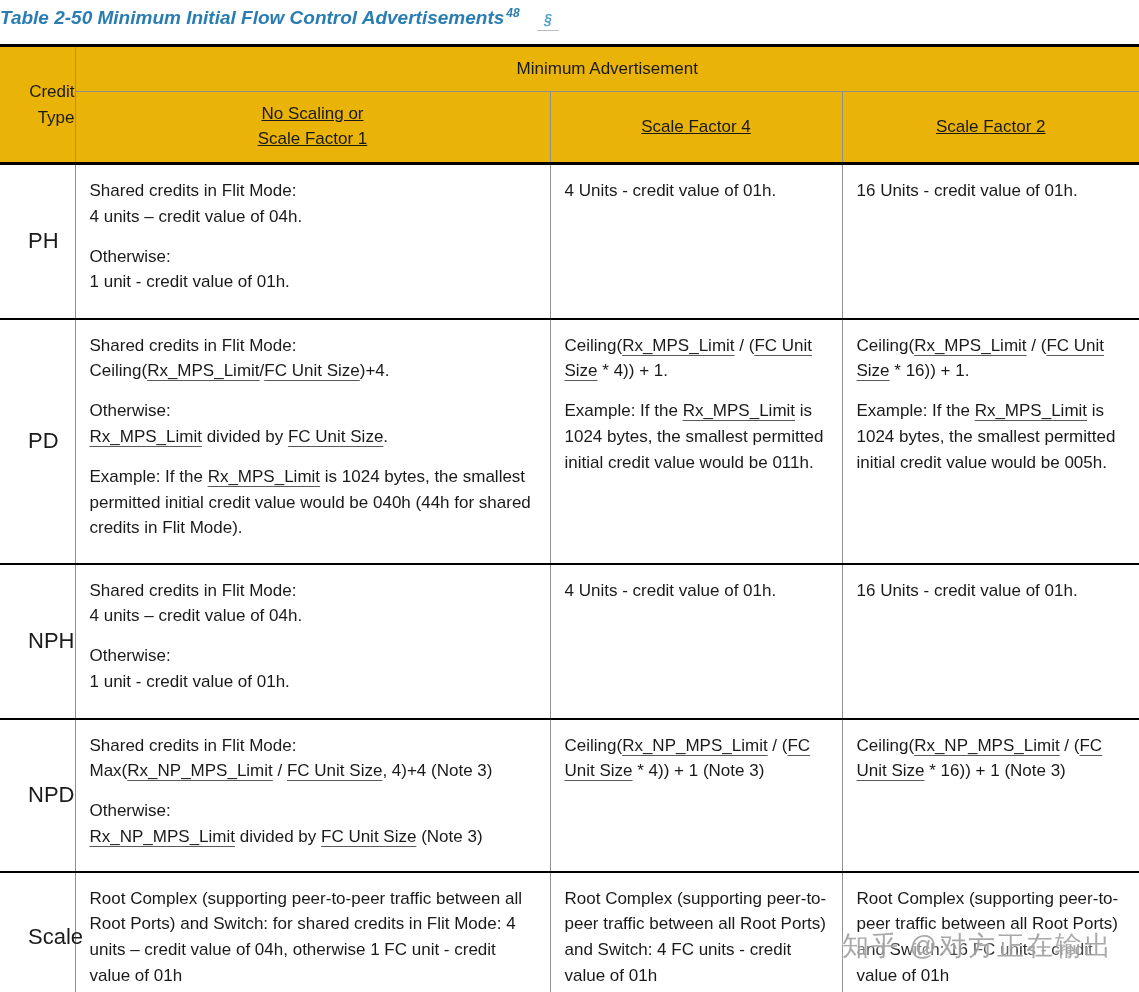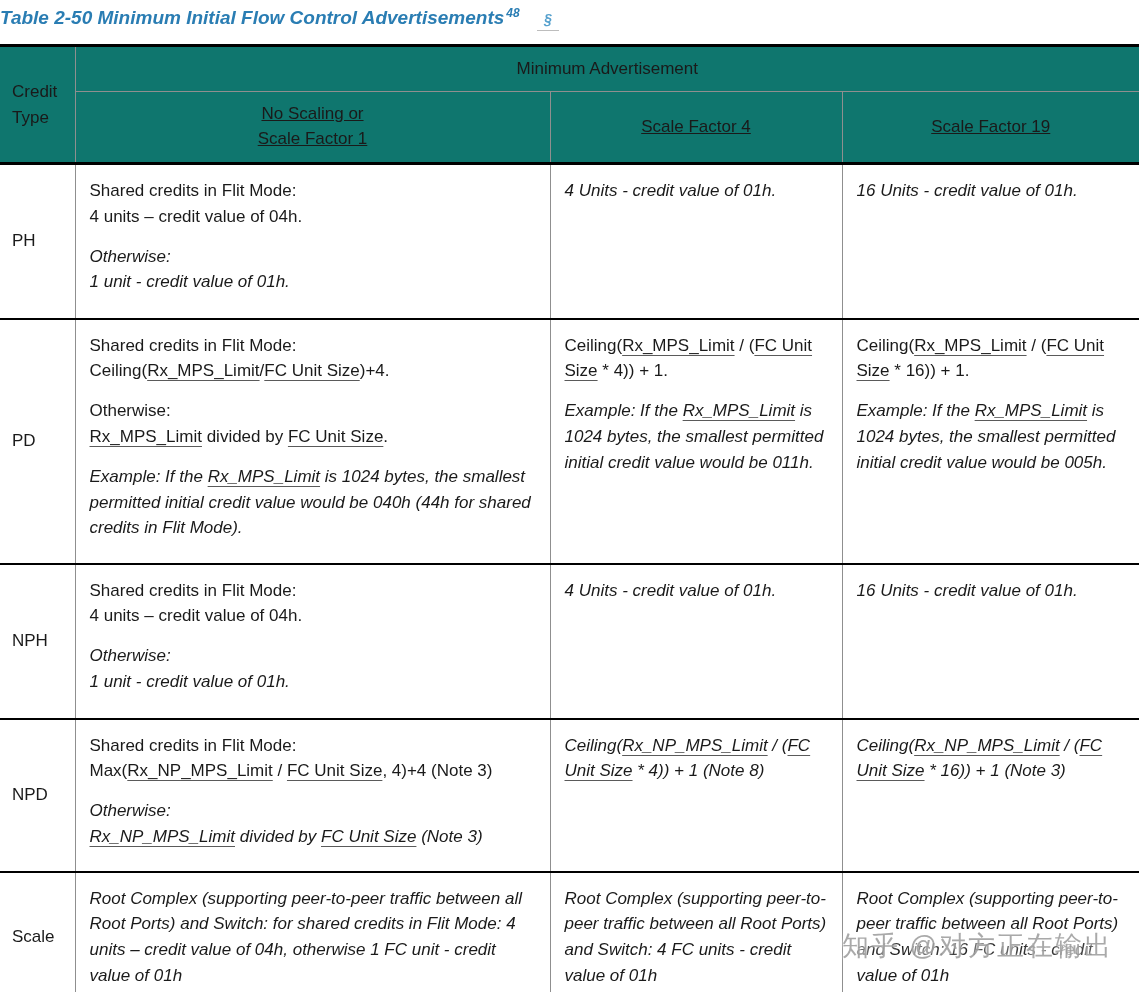--- a/index.html
+++ b/index.html
@@ -22,54 +22,54 @@
     padding:0 7px 3px; cursor:pointer;
   }
   table.spec-table {
     width:1139px; border-collapse:collapse; table-layout:fixed;
     border-top:3px solid #000; border-bottom:3px solid #000;
   }
   col.c1 { width:75px; }
   col.c2 { width:475px; }
   col.c3 { width:292px; }
   col.c4 { width:297px; }
-  thead th { font-weight:400; font-size:17px; background:#0f766e; }
+  thead th { font-weight:400; font-size:17px; background:#eab308; }
   tr.hrow1 { height:46px; }
   tr.hrow2 { height:72px;text-decoration:underline; }
   th.credit-type-h {
-    text-align:left; vertical-align:middle; padding-left:12px;
+    text-align:right; vertical-align:middle; padding-left:12px;
     white-space:pre-line; line-height:1.5;
     border-bottom:3px solid #000;
   }
   th.min-adv {
     text-align:center; vertical-align:middle;
     border-left:1px solid #8f8f8f; border-bottom:1px solid #8f8f8f;
   }
   tr.hrow2 th {
     text-align:center; vertical-align:middle; white-space:pre-line;
     line-height:1.45; border-left:1px solid #8f8f8f; border-bottom:3px solid #000;
   }
   tbody tr { border-top:2px solid #000; }
   tbody tr:nth-child(1){ height:155px; }
   tbody tr:nth-child(2){ height:245px; }
   tbody tr:nth-child(3){ height:155px; }
   tbody tr:nth-child(4){ height:153px; }
   tbody tr:nth-child(5){ height:132px; }
   td.credit-cell {
-    vertical-align:middle; text-align:left; padding-left:12px;
-    font-size:17px;
+    vertical-align:middle; text-align:left; padding-left:28px;
+    font-size:22px;
   }
   td.body-cell {
     vertical-align:top; padding:13px 14px 12px 14px;
     font-size:17px; border-left:1px solid #8f8f8f;
   }
   td.body-cell p {
     margin:0 0 14px 0; white-space:pre-line; line-height:1.52;
   }
-  td.body-cell p:last-child { margin-bottom:0;font-style:italic; }
+  td.body-cell p:last-child { margin-bottom:0; }
   .term-link {
     text-decoration:underline; text-decoration-color:#5a5a5a;
     text-decoration-thickness:1px; text-underline-offset:4px; cursor:pointer;
   }
   .watermark {
     position:absolute; top:928px; right:26px;
     font-size:27px; letter-spacing:2px; white-space:nowrap;
     color:rgba(150,150,150,0.82);
     text-shadow:0 0 3px rgba(255,255,255,0.95), 0 0 7px rgba(255,255,255,0.9);
     pointer-events:none;
@@ -93,21 +93,21 @@
   <thead>
     <tr class="hrow1">
       <th class="credit-type-h" rowspan="2">Credit
 Type</th>
       <th class="min-adv" colspan="3">Minimum Advertisement</th>
     </tr>
     <tr class="hrow2">
       <th>No Scaling or
 Scale Factor 1</th>
       <th>Scale Factor 4</th>
-      <th>Scale Factor 19</th>
+      <th>Scale Factor 2</th>
     </tr>
   </thead>
   <tbody id="table-body">
       <tr>
         <td class="credit-cell">PH</td>
         <td class="body-cell">
           <p><span>Shared credits in Flit Mode:
 4 units – credit value of 04h.</span></p>
           <p><span>Otherwise:
 1 unit - credit value of 01h.</span></p>
@@ -154,21 +154,21 @@
       </tr>
       <tr>
         <td class="credit-cell">NPD</td>
         <td class="body-cell">
           <p><span>Shared credits in Flit Mode:
 Max(</span><span class="term-link">Rx_NP_MPS_Limit</span><span> / </span><span class="term-link">FC Unit Size</span><span>, 4)+4 (Note 3)</span></p>
           <p><span>Otherwise:
 </span><span class="term-link">Rx_NP_MPS_Limit</span><span> divided by </span><span class="term-link">FC Unit Size</span><span> (Note 3)</span></p>
         </td>
         <td class="body-cell">
-          <p><span>Ceiling(</span><span class="term-link">Rx_NP_MPS_Limit</span><span> / (</span><span class="term-link">FC Unit Size</span><span> * 4)) + 1 (Note 8)</span></p>
+          <p><span>Ceiling(</span><span class="term-link">Rx_NP_MPS_Limit</span><span> / (</span><span class="term-link">FC Unit Size</span><span> * 4)) + 1 (Note 3)</span></p>
         </td>
         <td class="body-cell">
           <p><span>Ceiling(</span><span class="term-link">Rx_NP_MPS_Limit</span><span> / (</span><span class="term-link">FC Unit Size</span><span> * 16)) + 1 (Note 3)</span></p>
         </td>
       </tr>
       <tr>
         <td class="credit-cell">Scale</td>
         <td class="body-cell">
           <p><span>Root Complex (supporting peer-to-peer traffic between all Root Ports) and Switch: for shared credits in Flit Mode: 4 units – credit value of 04h, otherwise 1 FC unit - credit value of 01h</span></p>
         </td>

